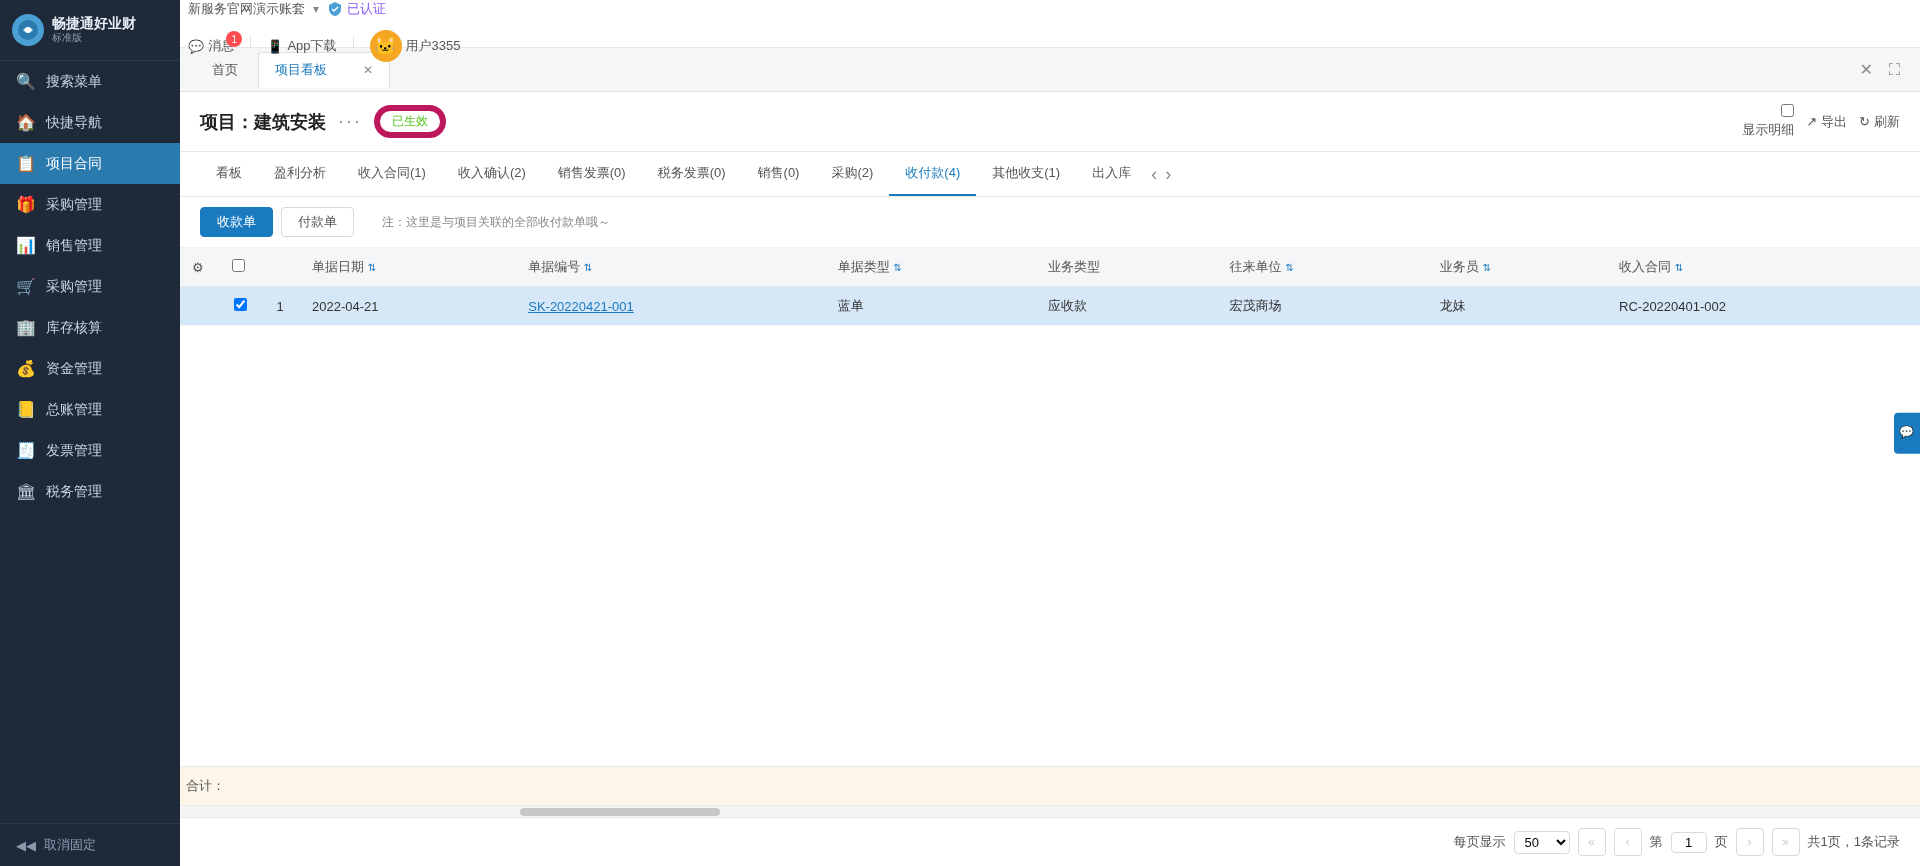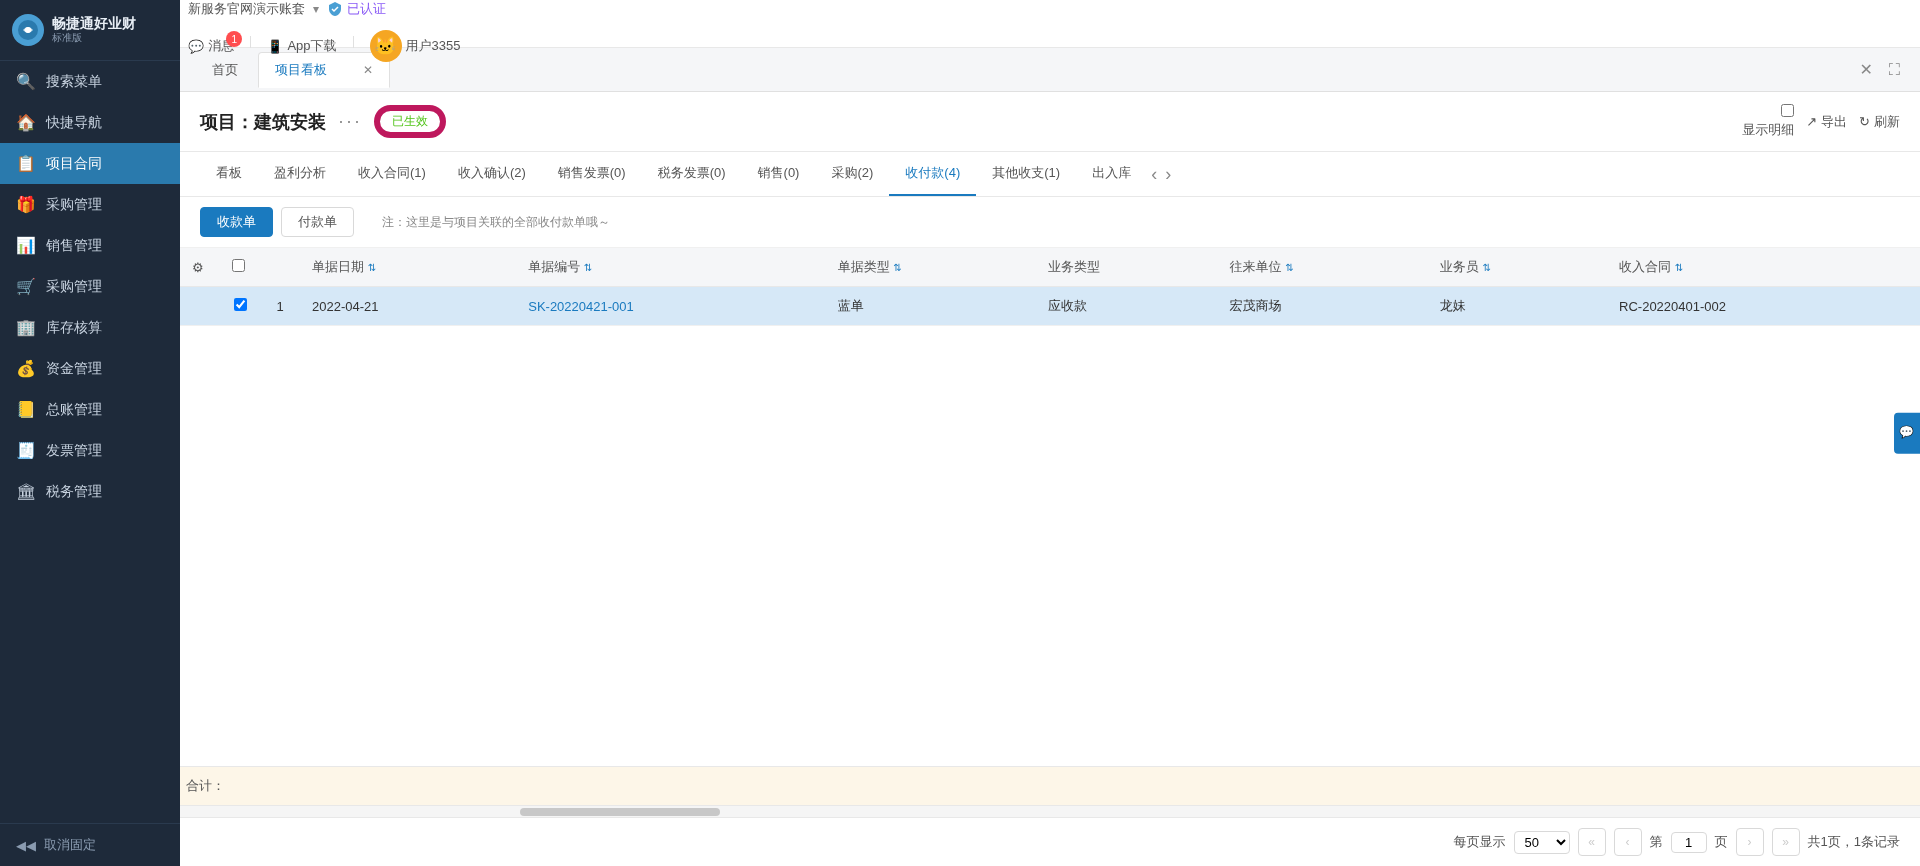--- a/index.html
+++ b/index.html
@@ -246,21 +246,21 @@
     .data-table td {
       padding: 10px 12px;
       border-bottom: 1px solid #f0f0f0;
       color: #333;
     }
     .data-table tr.selected td { background: #d6e8f7; }
     .th-settings { width: 40px; text-align: center; }
     .th-check { width: 40px; text-align: center; }
     .td-num { text-align: center; color: #888; }
     .td-center { text-align: center; }
-    .link-text { color: #1a7abf; cursor: pointer; }
+    .link-text { color: #1a7abf; cursor: pointer; text-decoration: underline; }
 
     
     .table-footer {
       background: #fdf6e8;
       border-top: 1px solid #e8e8e8;
       padding: 10px 6px;
       display: flex;
       align-items: center;
       font-size: 13px;
       color: #555;

